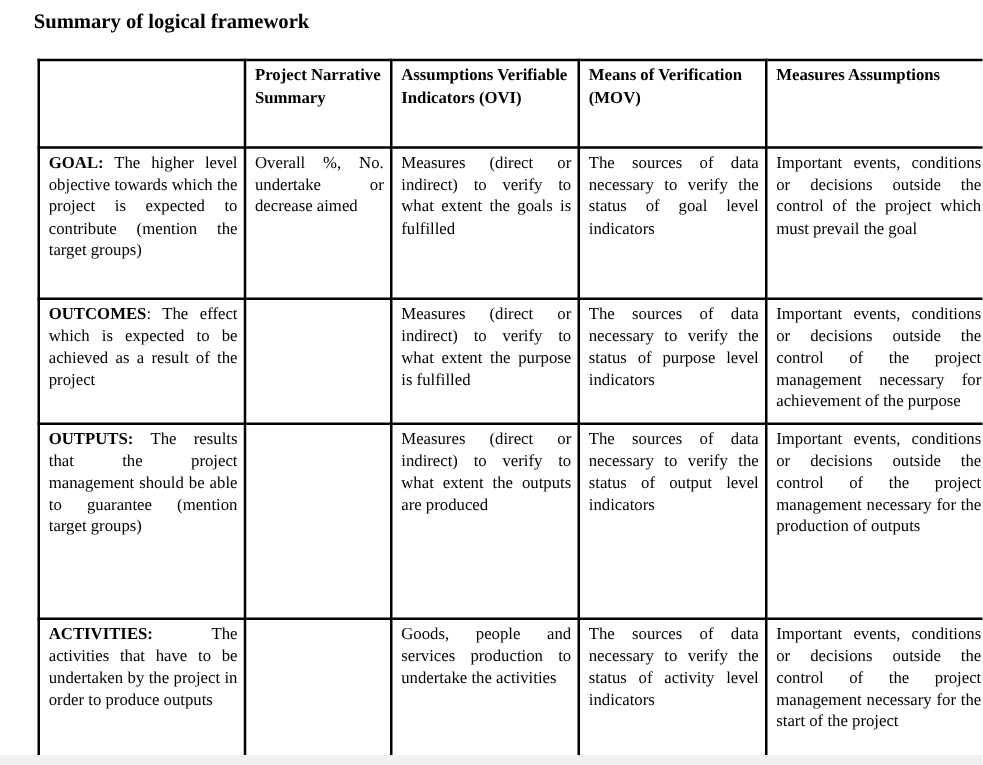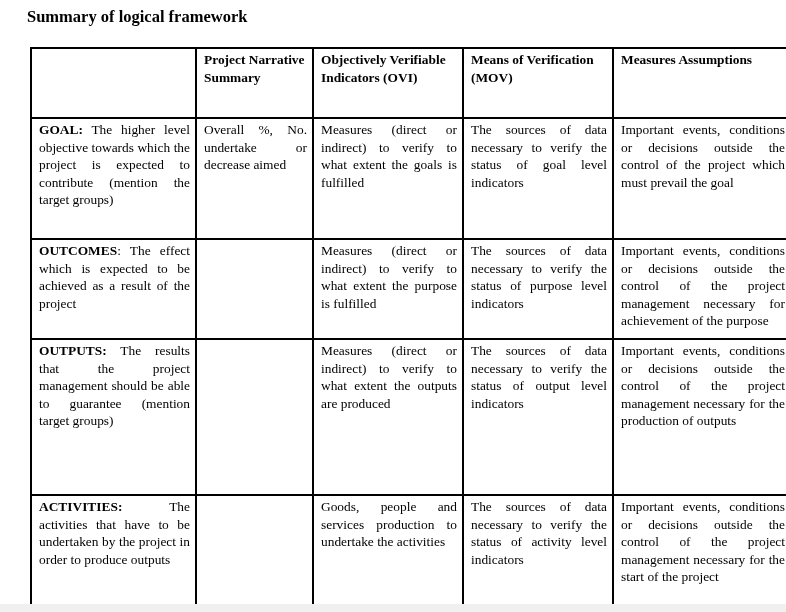--- a/index.html
+++ b/index.html
@@ -76,21 +76,21 @@
       <col style="width:165px">
       <col style="width:117px">
       <col style="width:150px">
       <col style="width:150px">
       <col style="width:178px">
     </colgroup>
     <tbody>
         <tr class="hdr-row">
       <th></th>
       <th>Project Narrative Summary</th>
-      <th>Objectively Verifiable Indicators (OVI)</th>
+      <th>Assumptions Verifiable Indicators (OVI)</th>
       <th>Means of Verification (MOV)</th>
       <th>Measures Assumptions</th>
     </tr>
 
     <tr class="r-goal">
       <td><span class="lbl">GOAL:</span><span> The higher level objective towards which the project is expected to contribute (mention the target groups)</span></td>
       <td>Overall %, No. undertake or decrease aimed</td>
       <td>Measures (direct or indirect) to verify to what extent the goals is fulfilled</td>
       <td>The sources of data necessary to verify the status  of goal level indicators</td>
       <td>Important events, conditions or decisions outside the control of the project which must prevail the goal</td>

